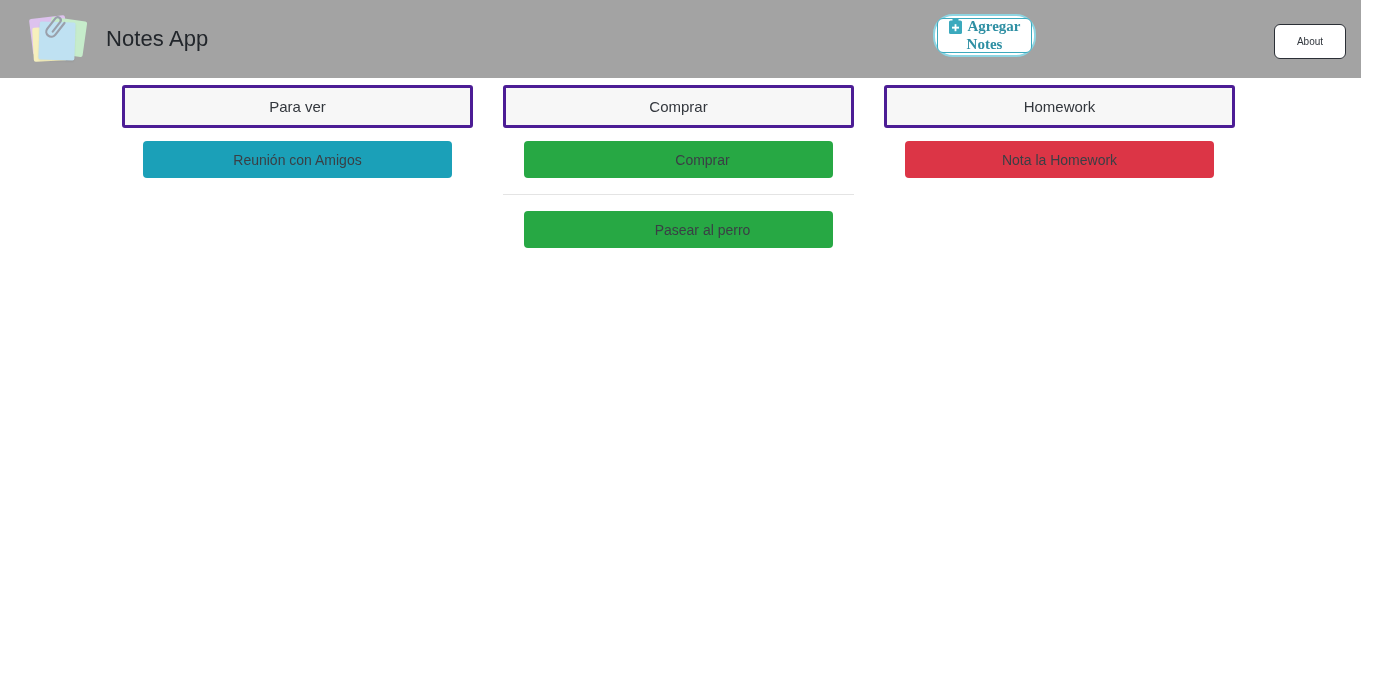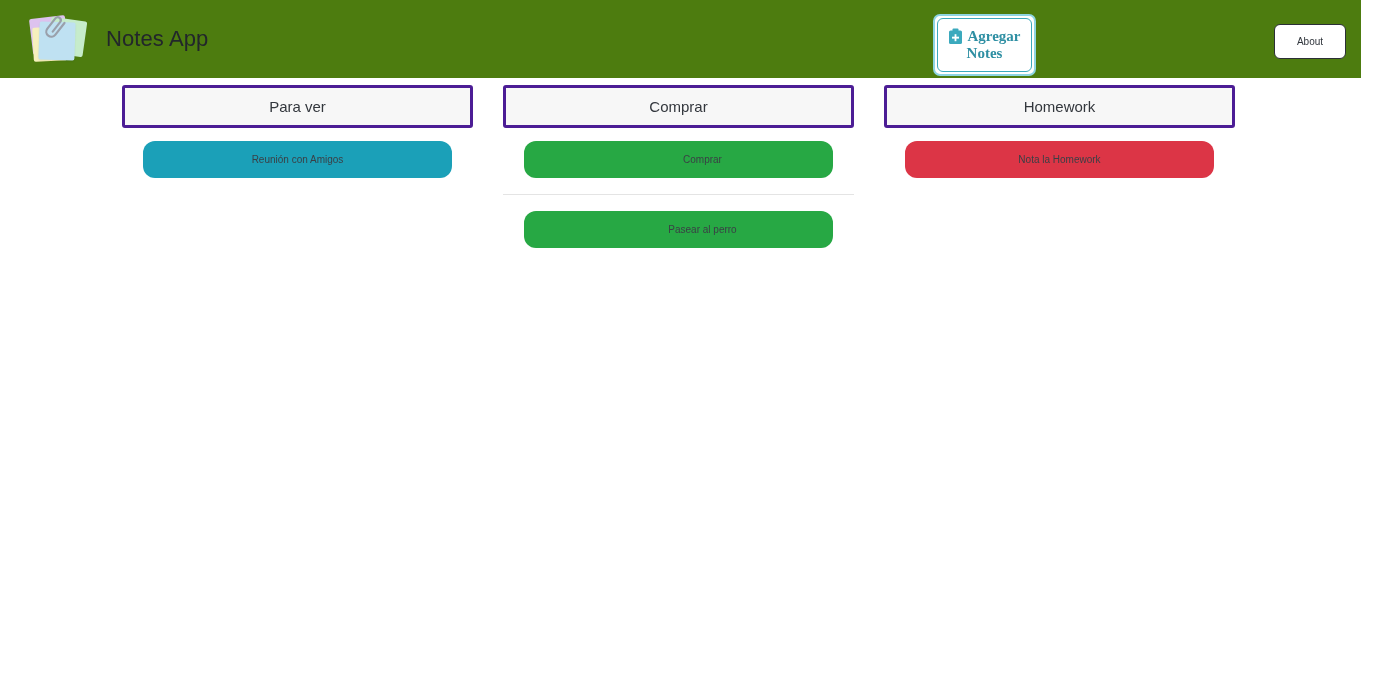--- a/index.html
+++ b/index.html
@@ -11,21 +11,21 @@
     background: #ffffff;
     font-family: "Liberation Sans", sans-serif;
     overflow: hidden;
   }
 
   
   .app-header {
     position: relative;
     width: 1361px;
     height: 78px;
-    background: #4d7c0f;
+    background: #a3a3a3;
     display: flex;
     align-items: center;
     padding: 0 0 0 0;
   }
 
   .brand {
     display: flex;
     align-items: center;
     flex: 0 0 auto;
   }
@@ -82,24 +82,24 @@
     white-space: nowrap;
   }
 
   .header-spacer { flex: 1 1 auto; }
 
   .add-note-btn {
     position: absolute;
     left: 933px;
     top: 14px;
     width: 103px;
-    height: 62px;
+    height: 43px;
     background: #ffffff;
     border: 2px solid #8ed5e2;
-    border-radius: 7px;
+    border-radius: 20px;
     padding: 2px;
     cursor: pointer;
   }
   .add-note-inner {
     width: 100%;
     height: 100%;
     border: 1px solid #3ba9bd;
     border-radius: 6px;
     background: #ffffff;
     display: flex;
@@ -169,25 +169,25 @@
   }
 
   .note-list {
     margin-top: 13px;
     display: flex;
     flex-direction: column;
   }
 
   .note-item {
     height: 37px;
-    border-radius: 12px;
-    display: flex;
-    align-items: center;
-    justify-content: center;
-    font-size: 10px;
+    border-radius: 4px;
+    display: flex;
+    align-items: center;
+    justify-content: center;
+    font-size: 14px;
     color: #3a3f45;
     cursor: pointer;
     margin: 0 21px;
     border: none;
     width: calc(100% - 42px);
     font-family: "Liberation Sans", sans-serif;
   }
   .note-item.teal  { background: #1ba0b8; }
   .note-item.green { background: #27a844; padding-left: 48px; }
   .note-item.red   { background: #dc3546; }

